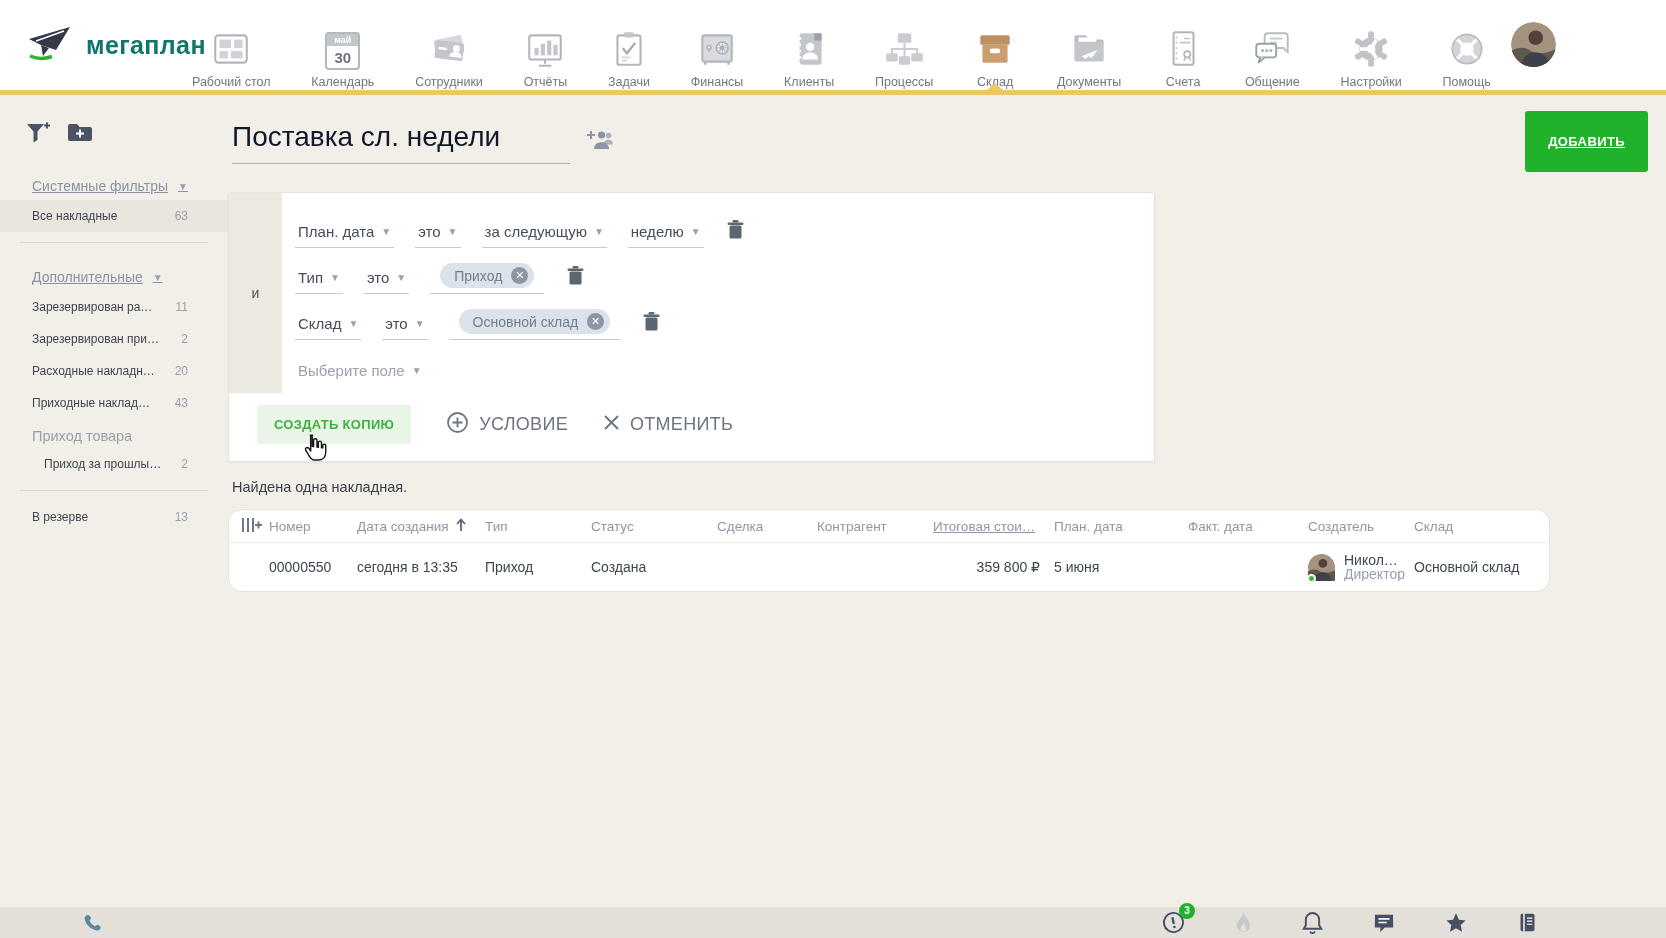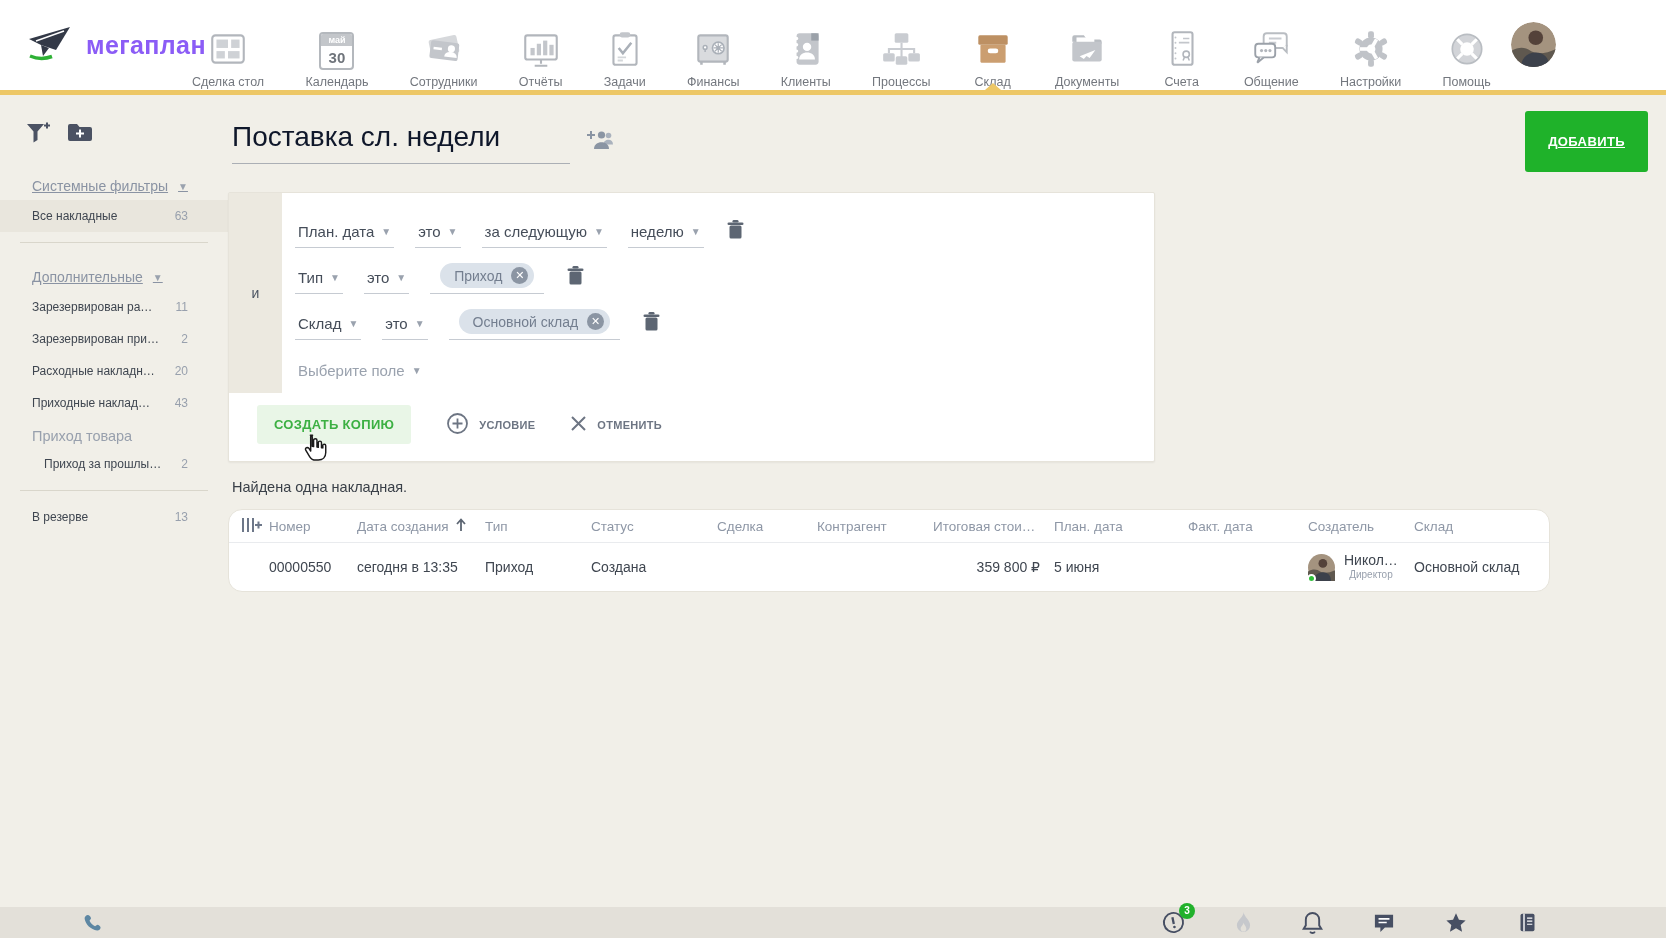--- a/index.html
+++ b/index.html
@@ -3,21 +3,21 @@
 <meta charset="utf-8">
 <style>
   * { margin:0; padding:0; box-sizing:border-box; }
   html,body { width:1666px; height:938px; }
   body { font-family:"Liberation Sans","DejaVu Sans",sans-serif; background:#f1efe8; overflow:hidden; }
   .screen { position:relative; width:1666px; height:938px; background:#f1efe8; }
 
   
   .topbar { position:absolute; top:0; left:0; width:1666px; height:90px; background:#ffffff; display:flex; align-items:center; }
   .logo { display:flex; align-items:center; gap:8px; margin-left:26px; cursor:pointer; }
-  .logo-text { font-size:25px; font-weight:600; color:#8b5cf6; letter-spacing:.4px; }
+  .logo-text { font-size:25px; font-weight:600; color:#0f766e; letter-spacing:.4px; }
   .mainnav { position:absolute; left:192px; right:175px; top:0; height:90px; display:flex; justify-content:space-between; align-items:flex-start; }
   .nav-item { position:relative; height:90px; padding-top:24px; display:flex; flex-direction:column; align-items:center; cursor:pointer; }
   .nav-ico { height:46px; display:flex; align-items:flex-end; justify-content:center; }
   .nico { width:42px; height:42px; }
   .nav-label { margin-top:5px; font-size:12.5px; color:#73777e; white-space:nowrap; }
   .top-avatar { position:absolute; right:110px; top:22px; width:45px; height:45px; border-radius:50%; overflow:hidden; cursor:pointer; }
   .top-avatar svg, .row-avatar svg { width:100%; height:100%; display:block; }
   .cal { width:35px; height:38px; border:2px solid #b4b8bd; border-radius:4px; overflow:hidden; background:#fff; }
   .cal-top { height:12px; background:#c3c6ca; color:#fff; font-size:9px; font-weight:bold; line-height:12px; text-align:center; }
   .cal-day { font-size:15px; color:#6f747b; font-weight:bold; text-align:center; line-height:23px; }
@@ -51,40 +51,40 @@
   .f-rows { position:absolute; left:66px; top:24px; }
   .f-row { display:flex; align-items:flex-end; margin-bottom:15px; height:31px; }
   .dd { display:inline-flex; align-items:center; gap:7px; padding:0 3px 7px 3px; border-bottom:1px solid #c6cbd2; font-size:15px; color:#454d59; cursor:pointer; margin-right:21px; }
   .dd.placeholder { color:#9aa2ae; border-bottom:none; }
   .chip-wrap { border-bottom:1px solid #c6cbd2; padding:0 10px 5px 10px; margin-right:21px; cursor:pointer; }
   .chip { display:inline-flex; align-items:center; gap:9px; background:#dbe2ea; border-radius:15px; padding:4px 6px 4px 14px; font-size:14px; color:#737e8f; }
   .chip-x { width:17px; height:17px; border-radius:50%; background:#8b95a3; color:#fff; font-size:11px; line-height:17px; text-align:center; cursor:pointer; }
   .trash { margin:0 0 4px 2px; cursor:pointer; }
   .card-actions { position:absolute; left:28px; bottom:17px; display:flex; align-items:center; gap:36px; }
   .btn-copy { background:#e9f6e7; color:#3cb043; border:none; font-family:inherit; font-weight:700; font-size:13px; letter-spacing:.3px; padding:12px 17px; border-radius:3px; cursor:pointer; }
-  .btn-ghost { display:flex; gap:11px; align-items:center; background:none; border:none; font-family:inherit; color:#6d7583; font-weight:700; font-size:11px; letter-spacing:.3px; cursor:pointer; }
+  .btn-ghost { display:flex; gap:11px; align-items:center; background:none; border:none; font-family:inherit; color:#6d7583; font-weight:400; font-size:18px; letter-spacing:.3px; cursor:pointer; }
   .cursor-hand { position:absolute; left:72px; top:240px; z-index:40; pointer-events:none; }
 
   .result-line { margin:17px 0 0 4px; font-size:14.5px; color:#3a4048; }
 
   
   .table-card { margin-top:14px; width:1322px; background:#fff; border:1px solid #e6e3da; border-radius:14px; }
   .t-head { display:flex; height:33px; align-items:center; border-bottom:1px solid #e9ebee; color:#8e97a6; font-size:13.5px; }
   .t-row { display:flex; height:48px; align-items:center; font-size:14px; color:#3f4650; cursor:pointer; }
   .tc { padding-right:6px; white-space:nowrap; overflow:hidden; }
   .w0{width:40px; padding-left:12px;} .w1{width:88px;} .w2{width:128px; display:flex; align-items:center; gap:6px;}
   .w3{width:106px;} .w4{width:126px;} .w5{width:100px;} .w6{width:116px;}
-  .w7{width:121px;} .w7r{width:121px; text-align:right; padding-right:14px;}
+  .w7{width:121px;text-decoration:underline;} .w7r{width:121px; text-align:right; padding-right:14px;}
   .w8{width:134px;} .w9{width:120px;} .w10{width:106px;} .w11{flex:1;}
   .creator-cell { display:flex; align-items:center; gap:9px; }
   .row-avatar { position:relative; width:27px; height:27px; }
   .row-avatar .pic { width:27px; height:27px; border-radius:50%; overflow:hidden; }
   .online-dot { position:absolute; left:-1px; bottom:-2px; width:9px; height:9px; border-radius:50%; background:#2fbf3a; border:2px solid #fff; }
   .creator-name { font-size:14px; color:#3f4650; line-height:15px; }
-  .creator-role { font-size:10px; color:#98a0ad; line-height:13px;text-align:center; }
+  .creator-role { font-size:14px; color:#98a0ad; line-height:13px; }
 
   
   .bottombar { position:absolute; left:0; bottom:0; width:1666px; height:31px; background:#e3e0d9; }
   .phone-zone { position:absolute; left:0; top:0; width:185px; height:31px; display:flex; align-items:center; justify-content:center; cursor:pointer; }
   .global-search { position:absolute; left:185px; top:0; width:928px; height:31px; border:none; background:#fcfcfb; padding-left:47px; font-family:inherit; font-size:13.5px; color:#3f4650; outline:none; }
   .global-search::placeholder { color:#8d96a1; }
   .bb-icons { position:absolute; left:1162px; right:128px; top:0; height:31px; display:flex; align-items:center; justify-content:space-between; }
   .bb-ico { position:relative; display:flex; align-items:center; cursor:pointer; }
   .badge { position:absolute; top:-8px; right:-10px; min-width:16px; height:16px; border-radius:8px; background:#21b12b; color:#fff; font-size:10px; font-weight:bold; line-height:16px; text-align:center; padding:0 2px; }
 </style>
@@ -110,21 +110,21 @@
       <div class="nav-item">
         <div class="nav-ico">
             <svg class="nico" viewBox="0 0 40 40">
               <rect x="5" y="7" width="30" height="26" rx="3" fill="#fff" stroke="#b2b6bc" stroke-width="2"></rect>
               <rect x="9" y="11" width="11" height="8" fill="#cfd2d6"></rect>
               <rect x="23" y="11" width="8" height="8" fill="#cfd2d6"></rect>
               <rect x="9" y="22" width="8" height="7" fill="#cfd2d6"></rect>
               <rect x="20" y="22" width="11" height="7" fill="#cfd2d6"></rect>
             </svg>
           </div>
-        <div class="nav-label">Сделка стол</div>
+        <div class="nav-label">Рабочий стол</div>
       </div>
       <div class="nav-item">
         <div class="nav-ico">
           <div class="cal">
               <div class="cal-top">май</div>
               <div class="cal-day">30</div>
             </div>
         </div>
         <div class="nav-label">Календарь</div>
       </div>

